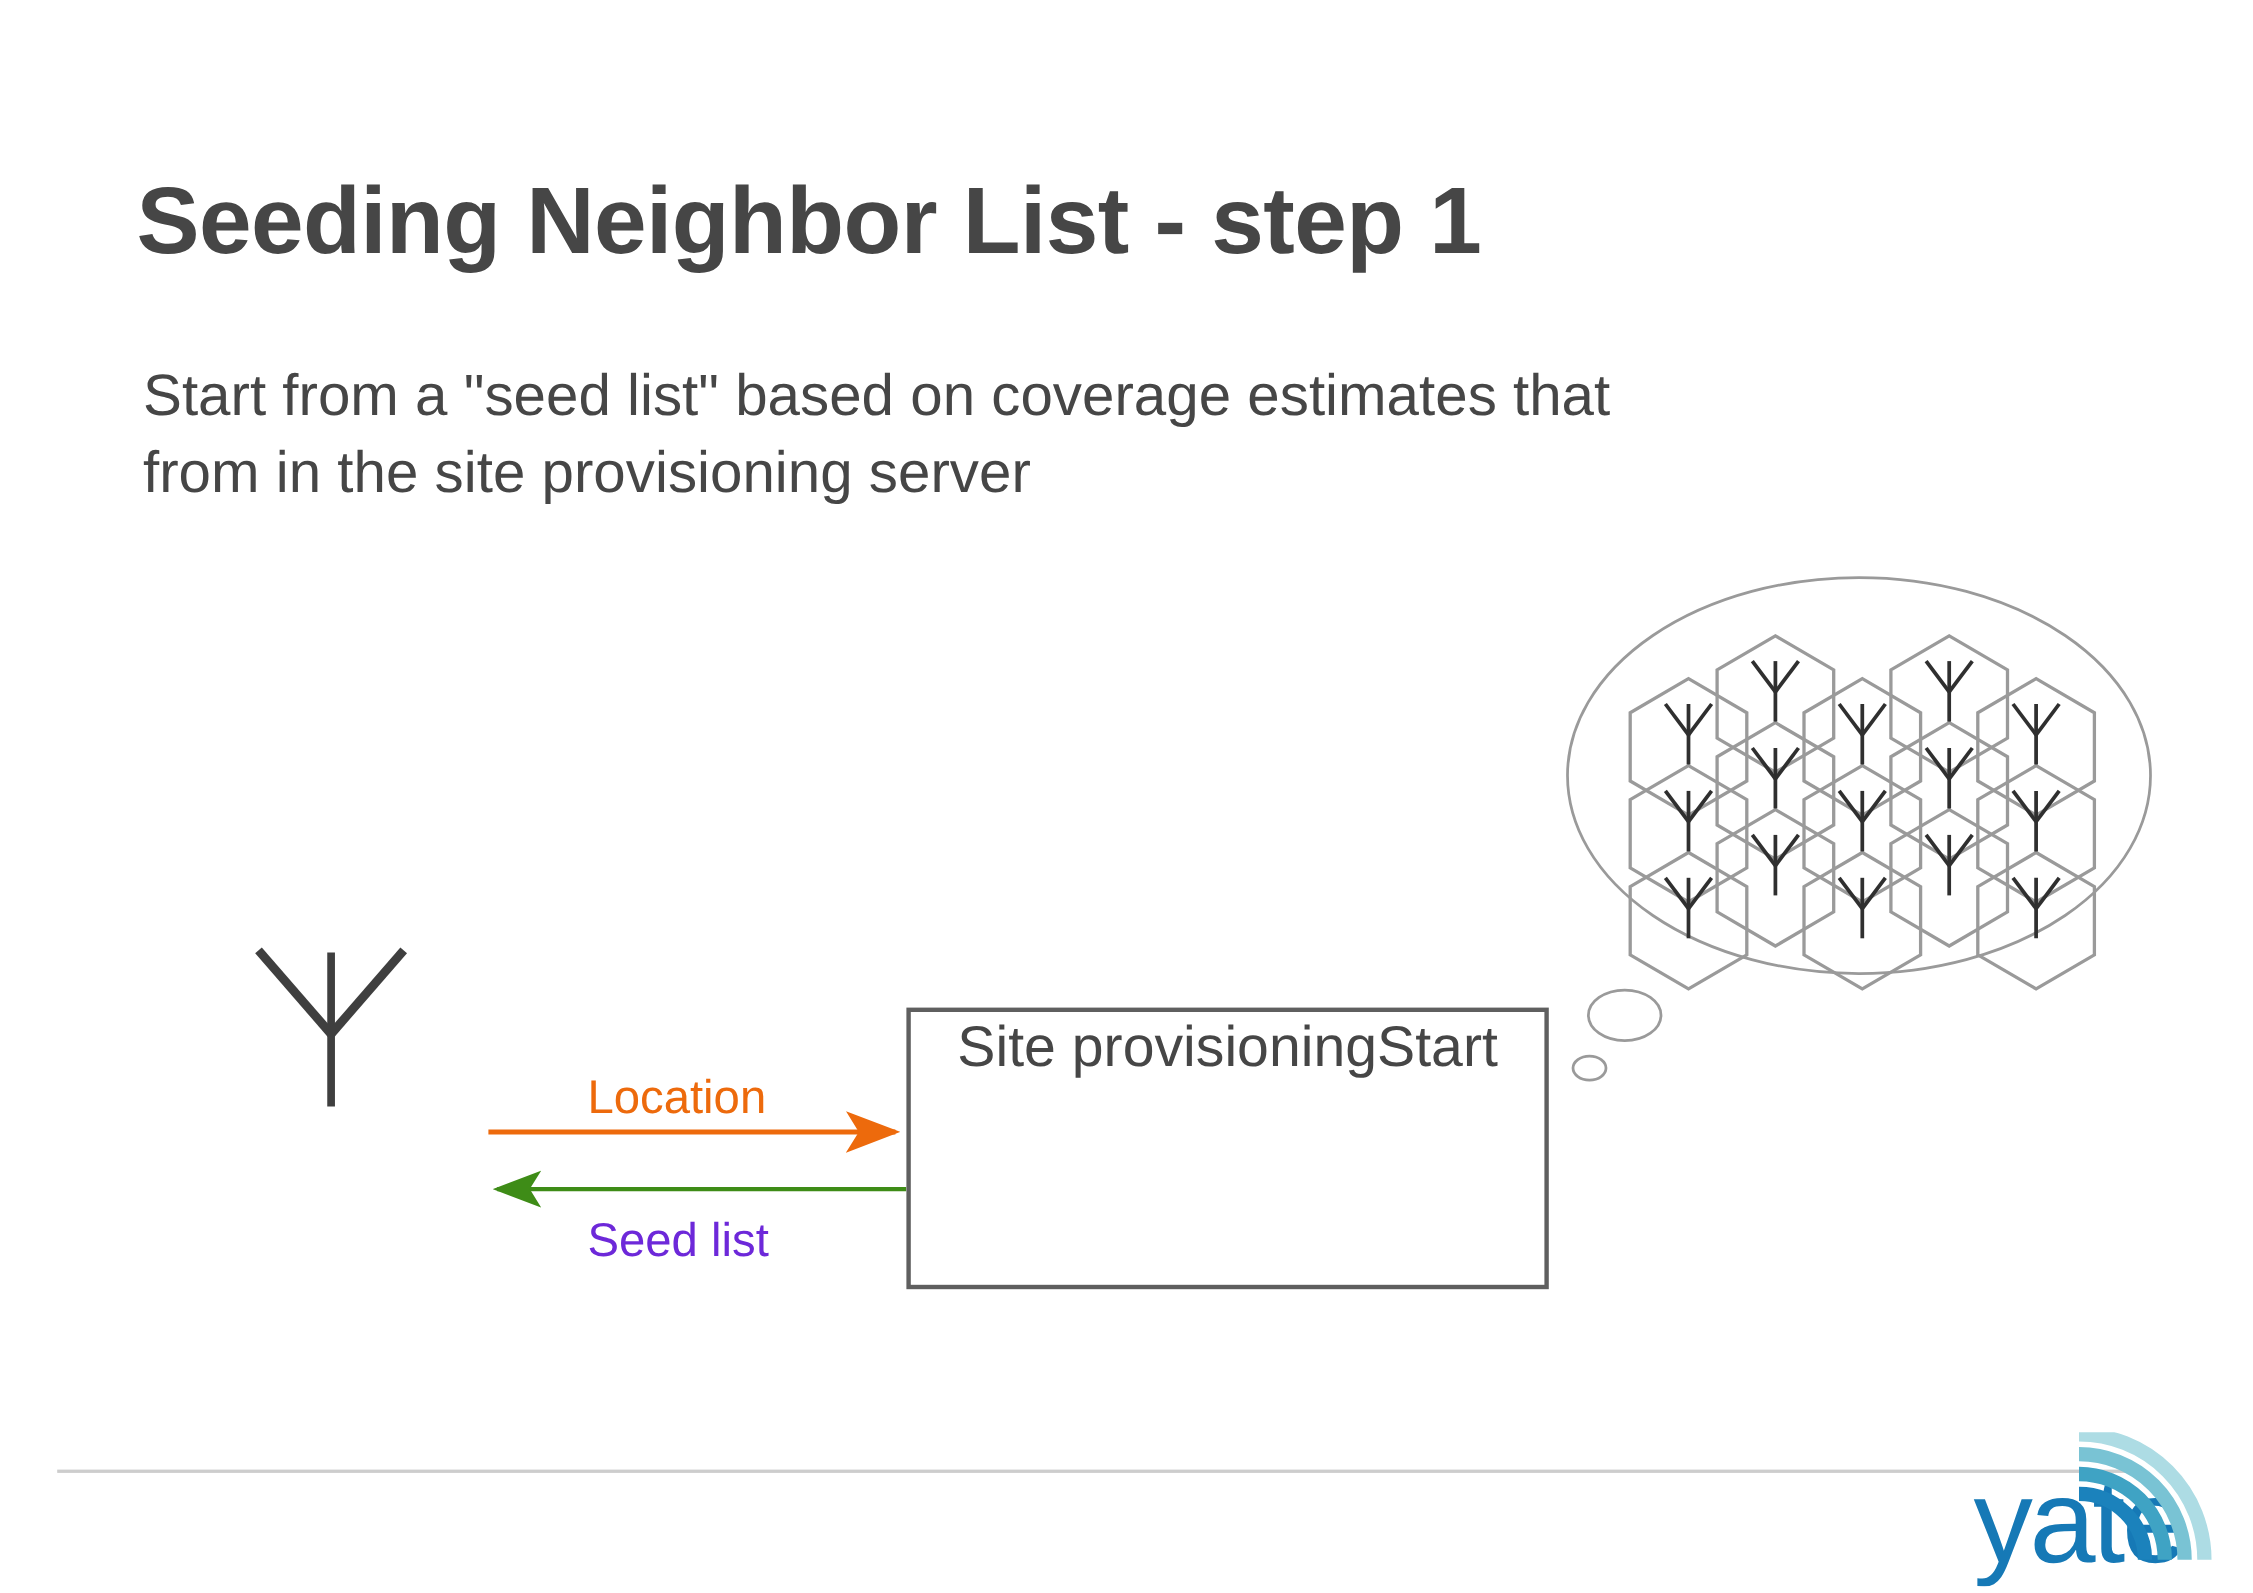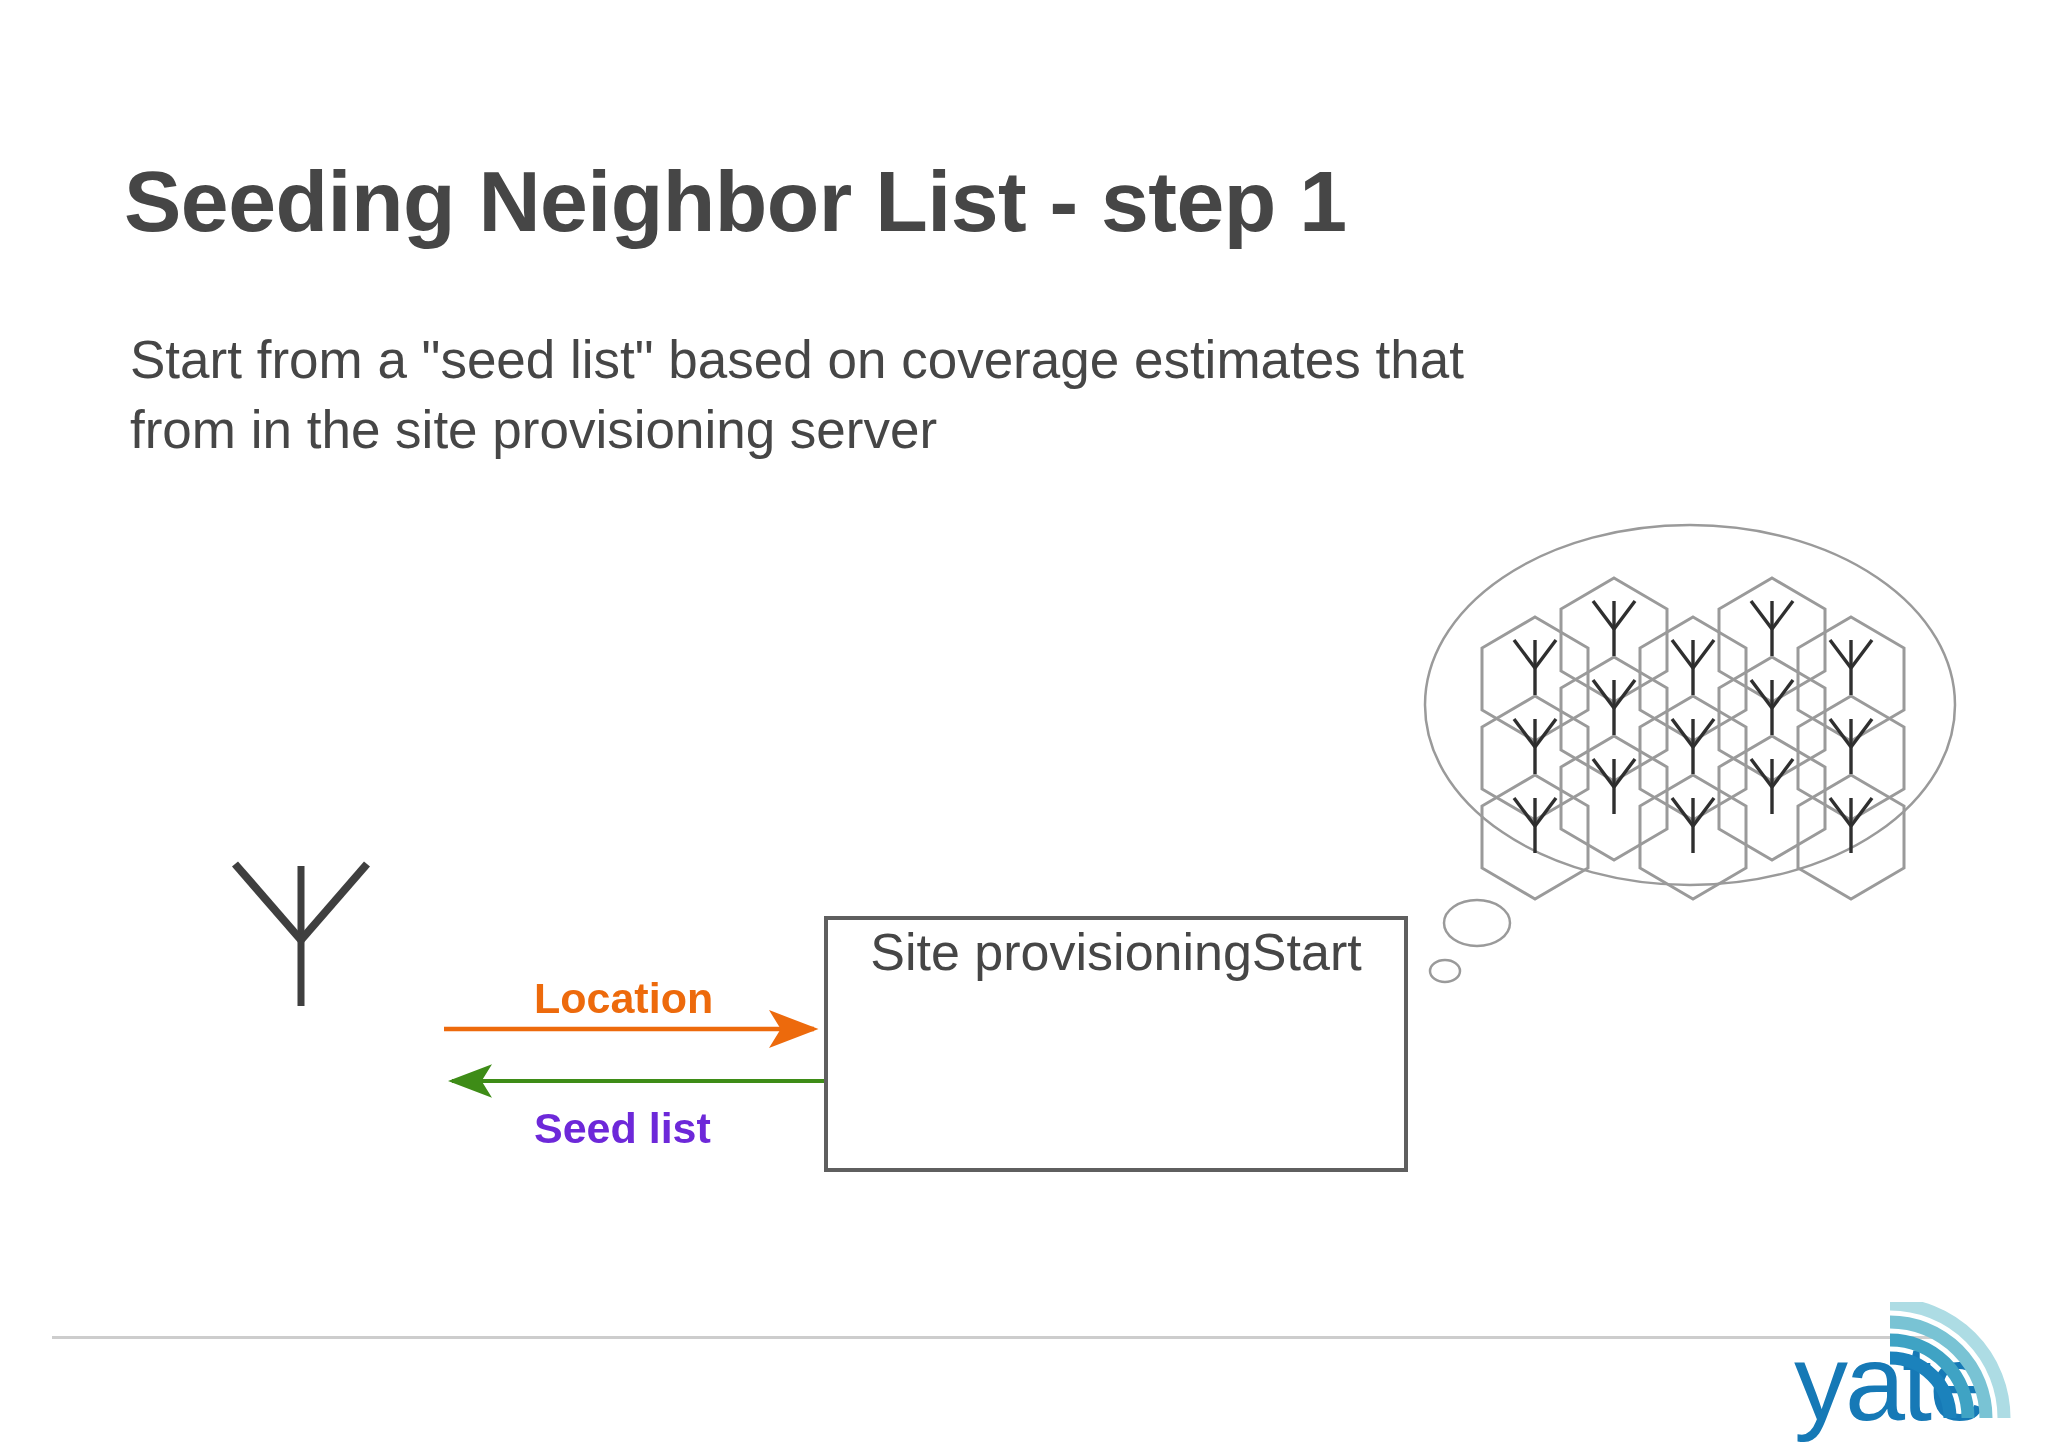--- a/index.html
+++ b/index.html
@@ -95,21 +95,20 @@
     text-align: center;
     white-space: nowrap;
   }
 
   
   .arrow-label {
     position: absolute;
     font-size: 43px;
     line-height: 1;
     white-space: nowrap;
-    font-weight: bold;
   }
   #location-label {
     left: 534px;
     top: 977px;
     color: #ED6A0C;
   }
   #seedlist-label {
     left: 534px;
     top: 1107px;
     color: #6d28d9;

